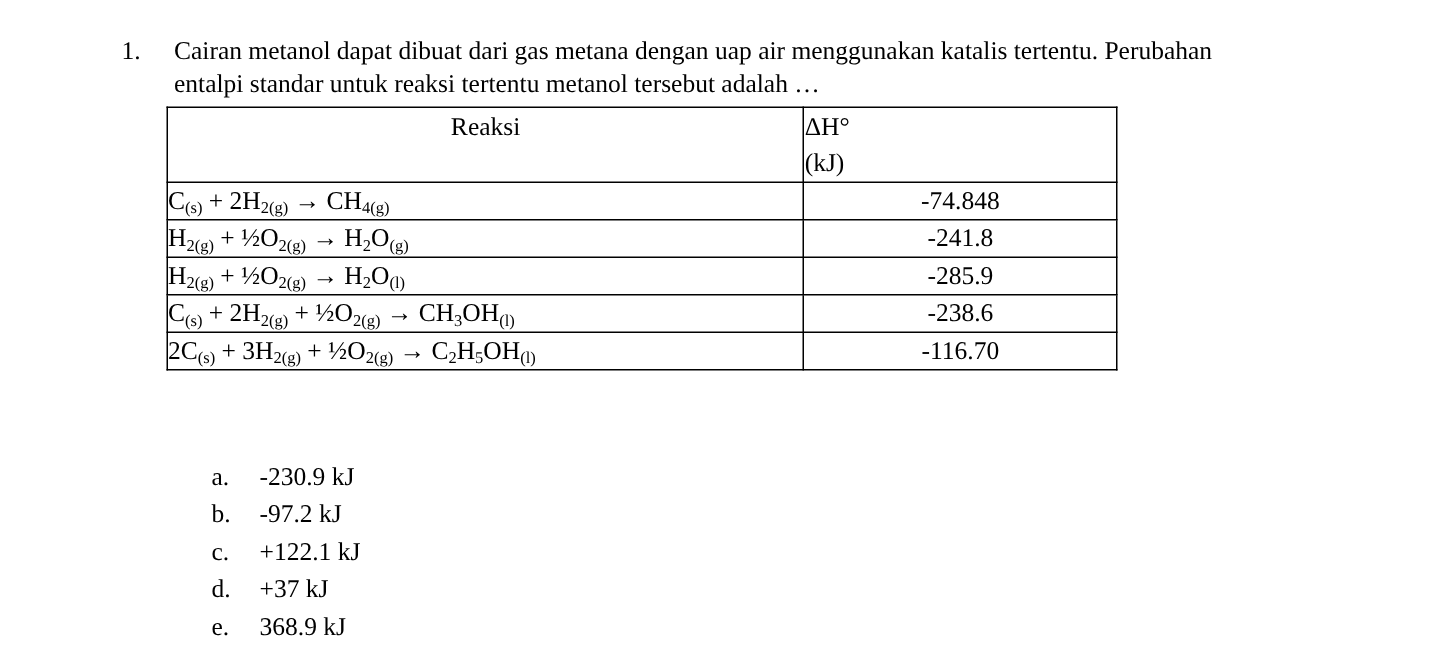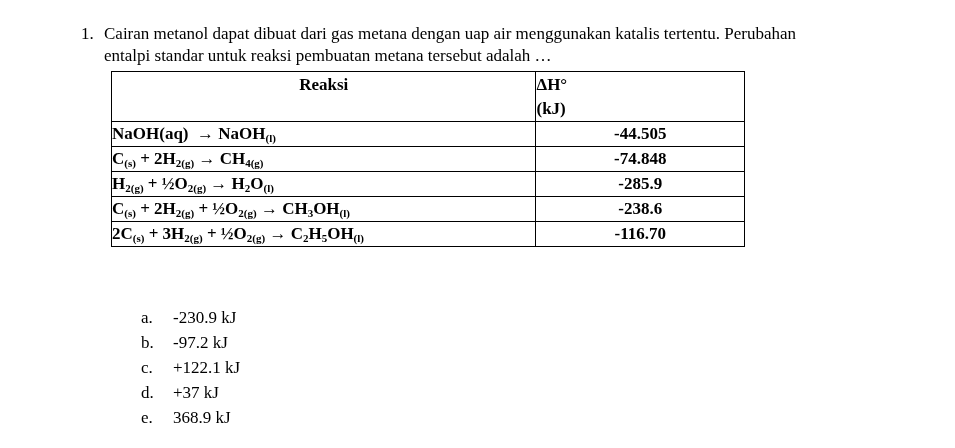--- a/index.html
+++ b/index.html
@@ -2,65 +2,65 @@
 <html><head>
   <meta charset="utf-8">
   <style>
     html, body { margin: 0; padding: 0; background: #ffffff; }
     body {
       width: 955px; height: 448px; position: relative; overflow: hidden;
       font-family: "Liberation Serif", "DejaVu Serif", serif;
       color: #000; font-size: 17px;
     }
     .qnum { position: absolute; left: 81px; top: 23px; line-height: 22px; }
-    .qtext { position: absolute; left: 104px; top: 23px; width: 800px; line-height: 22px; }
+    .qtext { position: absolute; left: 116px; top: 23px; width: 800px; line-height: 22px; }
     .qtext .line { display: block; white-space: nowrap; }
     table.rx {
       position: absolute; left: 111px; top: 71px;
       border-collapse: collapse; width: 634px;
     }
     table.rx td, table.rx th {
-      border: 1.5px solid #000; padding: 0; font-weight: bold;
+      border: 1.5px solid #000; padding: 0; font-weight: normal;
       height: 24px; line-height: 24px; vertical-align: middle;
     }
     table.rx th { height: 48px; vertical-align: top; line-height: 24px; padding-top: 1px; }
     th.col-r { width: 424px; text-align: center; }
     th.col-h { width: 208px; text-align: left; }
     td.r { text-align: left; padding-left: 73px; white-space: nowrap; }
     td.h { text-align: center; }
     sub { font-size: 11px; vertical-align: -3px; line-height: 0; }
     .opts { position: absolute; left: 141px; top: 305px; }
     .opt { height: 25px; line-height: 25px; display: flex; }
     .opt .lbl { width: 32px; }
   </style>
 </head>
 <body>
 
 <div class="qnum">1.</div>
 <div class="qtext">
   <span class="line">Cairan metanol dapat dibuat dari gas metana dengan uap air menggunakan katalis tertentu. Perubahan</span>
-  <span class="line">entalpi standar untuk reaksi pembuatan metana tersebut adalah …</span>
+  <span class="line">entalpi standar untuk reaksi tertentu metanol tersebut adalah …</span>
 </div>
 
 <table class="rx">
   <tbody>
       <tr>
     <th class="col-r">Reaksi</th>
     <th class="col-h">
       <div>ΔH°</div>
       <div>(kJ)</div>
     </th>
   </tr>
   <tr>
-    <td class="r">NaOH(aq) &nbsp;→ NaOH<sub>(l)</sub></td>
-    <td class="h">-44.505</td>
+    <td class="r">C<sub>(s)</sub> + 2H<sub>2(g)</sub> → CH<sub>4(g)</sub></td>
+    <td class="h">-74.848</td>
   </tr>
   <tr>
-    <td class="r">C<sub>(s)</sub> + 2H<sub>2(g)</sub> → CH<sub>4(g)</sub></td>
-    <td class="h">-74.848</td>
+    <td class="r">H<sub>2(g)</sub> + ½O<sub>2(g)</sub> → H<sub>2</sub>O<sub>(g)</sub></td>
+    <td class="h">-241.8</td>
   </tr>
   <tr>
     <td class="r">H<sub>2(g)</sub> + ½O<sub>2(g)</sub> → H<sub>2</sub>O<sub>(l)</sub></td>
     <td class="h">-285.9</td>
   </tr>
   <tr>
     <td class="r">C<sub>(s)</sub> + 2H<sub>2(g)</sub> + ½O<sub>2(g)</sub> → CH<sub>3</sub>OH<sub>(l)</sub></td>
     <td class="h">-238.6</td>
   </tr>
   <tr>

